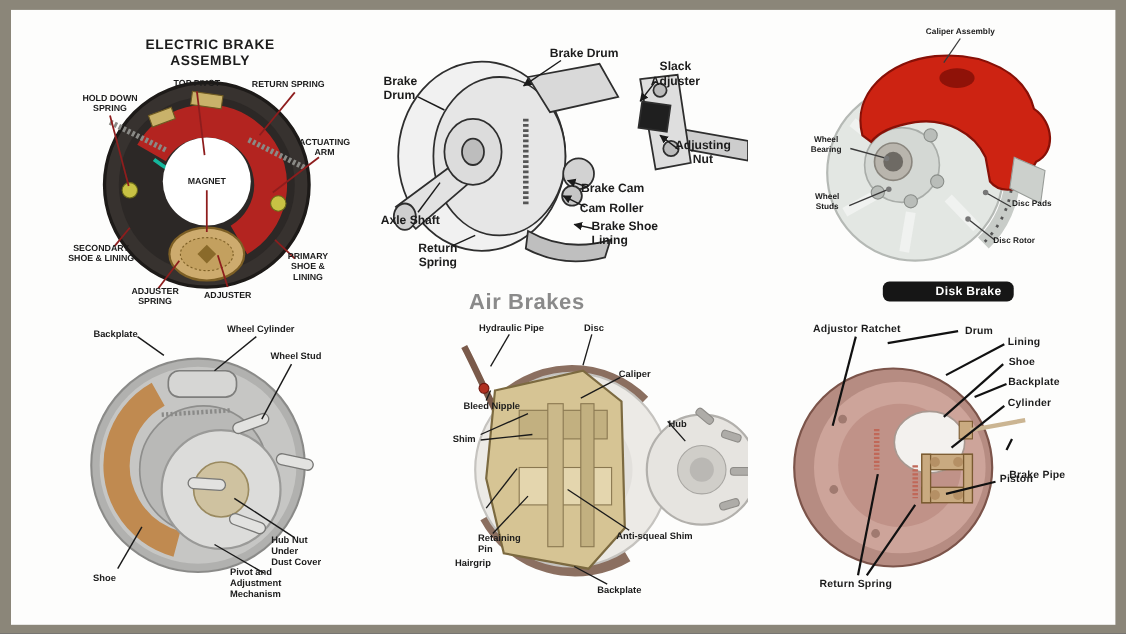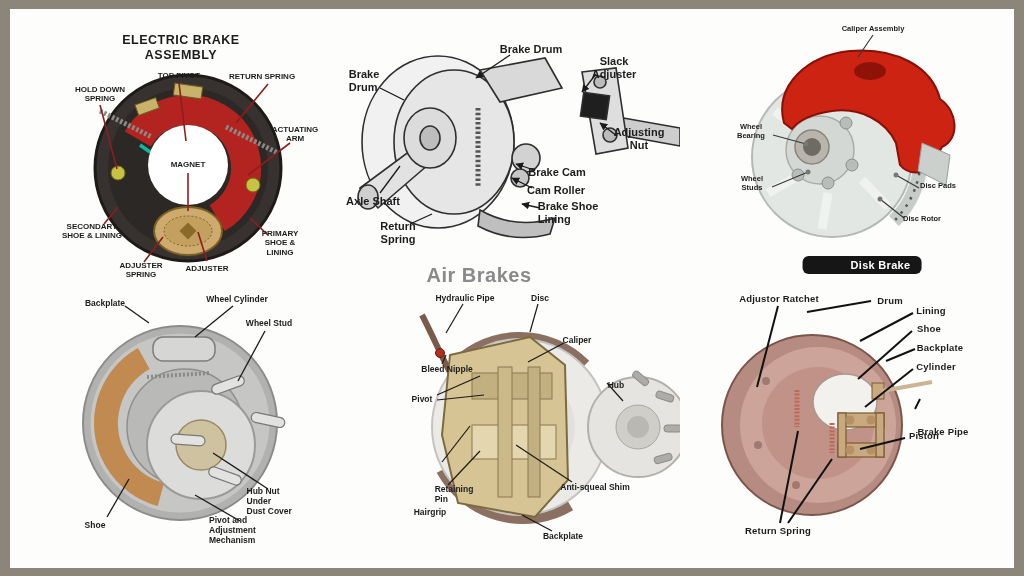--- a/index.html
+++ b/index.html
@@ -60,21 +60,21 @@
           <line x1="139" y1="48" x2="146" y2="106"></line>
           <line x1="228" y1="49" x2="196" y2="88"></line>
           <line x1="250" y1="108" x2="208" y2="140"></line>
           <line x1="148" y1="138" x2="148" y2="176"></line>
           <line x1="64" y1="189" x2="78" y2="172"></line>
           <line x1="228" y1="200" x2="210" y2="183"></line>
           <line x1="104" y1="227" x2="123" y2="202"></line>
           <line x1="167" y1="226" x2="158" y2="197"></line>
         </g>
       </svg>
-      <div class="lbl title-main" style="left:141px; top:13px;">ELECTRIC BRAKE ASSEMBLY</div>
+      <div class="lbl title-main" style="left:151px; top:13px;">ELECTRIC BRAKE ASSEMBLY</div>
       <div class="lbl f8" style="left:60px;  top:59px;">HOLD DOWN
 SPRING</div>
       <div class="lbl f8" style="left:139px; top:41px;">TOP PIVOT</div>
       <div class="lbl f8" style="left:222px; top:42px;">RETURN SPRING</div>
       <div class="lbl f8" style="left:255px; top:99px;">ACTUATING
 ARM</div>
       <div class="lbl f8" style="left:148px; top:130px;">MAGNET</div>
       <div class="lbl f8" style="left:52px;  top:196px;">SECONDARY
 SHOE &amp; LINING</div>
       <div class="lbl f8" style="left:240px; top:208px;">PRIMARY
@@ -250,21 +250,21 @@
           <line x1="192" y1="227" x2="136" y2="190"></line>
           <line x1="172" y1="276" x2="142" y2="260"></line>
         </g>
       </svg>
       <div class="lbl title-air" style="left:99px; top:21px;text-align:right;">Air Brakes</div>
       <div class="lbl f85" style="left:85px;  top:43px;">Hydraulic Pipe</div>
       <div class="lbl f85" style="left:160px; top:43px;">Disc</div>
       <div class="lbl f85" style="left:197px; top:85px;">Caliper</div>
       <div class="lbl f85" style="left:43px;  top:114px;margin-left:24px;">Bleed Nipple</div>
       <div class="lbl f85" style="left:236px; top:130px;">Hub</div>
-      <div class="lbl f85" style="left:42px;  top:144px;">Pivot</div>
+      <div class="lbl f85" style="left:42px;  top:144px;">Shim</div>
       <div class="lbl f85" style="left:50px;  top:209px;margin-top:48px;">Hairgrip</div>
       <div class="lbl f85 ta-l" style="left:54px; top:239px;margin-left:20px;">Retaining
 Pin</div>
       <div class="lbl f85" style="left:215px; top:232px;">Anti-squeal Shim</div>
       <div class="lbl f85" style="left:183px; top:281px;">Backplate</div>
     </div>
 
     <div class="panel" style="left:690px; top:276px; width:315px; height:275px;">
       <svg width="315" height="275" viewBox="0 0 315 275">
         <circle cx="112" cy="140" r="90" fill="#b68c82" stroke="#7c544a" stroke-width="2"></circle>

